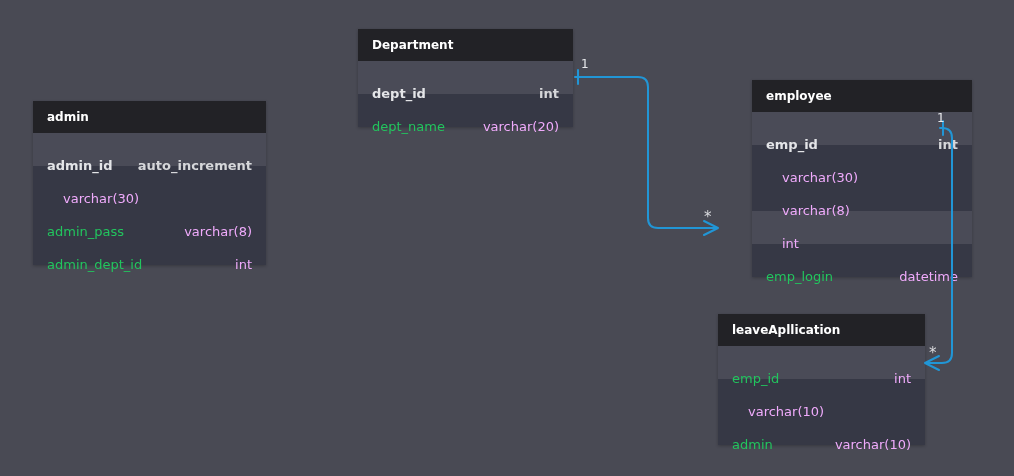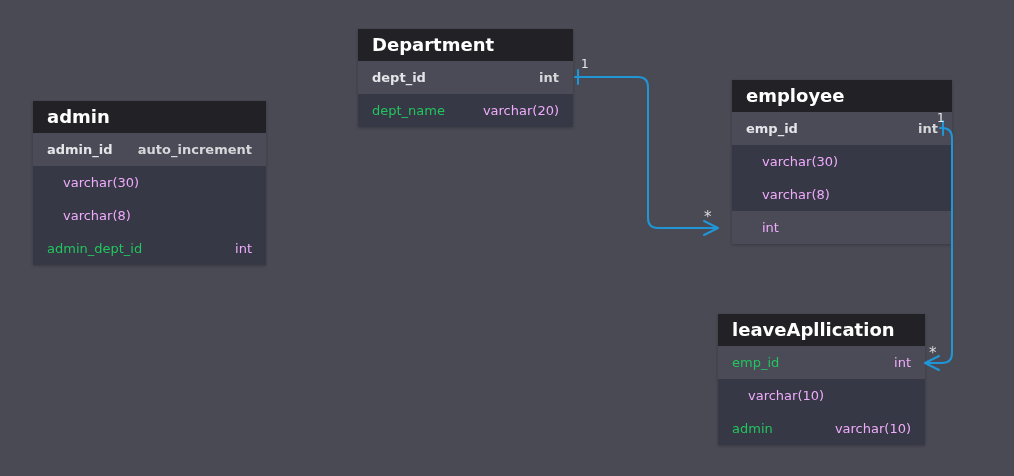--- a/index.html
+++ b/index.html
@@ -25,34 +25,34 @@
   .entity {
     position: absolute;
     box-sizing: border-box;
     background: #363845;
     box-shadow: 0 1px 3px rgba(0,0,0,0.25);
   }
   .entity-header {
     background: #222226;
     color: #ffffff;
     font-weight: bold;
-    font-size: 18px;
+    font-size: 12px;
     line-height: 32px;
     height: 32px;
     padding: 0 14px;
     white-space: nowrap;
     overflow: hidden;
   }
   .attr-row {
     height: 33px;
     line-height: 33px;
     display: flex;
     align-items: flex-start;
     justify-content: space-between;
-    padding: 0 14px;
+    padding: 16px 14px;
     font-size: 13px;
     color: #c9cace;
     white-space: nowrap;
     box-sizing: border-box;
   }
   .attr-row.alt {
     background: #4a4b57;
   }
   .attr-row.key .attr-name,
   .attr-row.key .attr-type {
@@ -112,52 +112,57 @@
       <div class="entity" style="left: 33px; top: 101px; width: 233px;">
         <div class="entity-header">admin</div>
         <div class="attr-row alt key">
           <span class="attr-name">admin_id</span>
           <span class="attr-type">auto_increment</span>
         </div>
         <div class="attr-row">
           <span class="attr-type">varchar(30)</span>
         </div>
         <div class="attr-row">
+          <span class="attr-name">admin_pass</span>
           <span class="attr-type">varchar(8)</span>
         </div>
         <div class="attr-row">
           <span class="attr-name">admin_dept_id</span>
           <span class="attr-type">int</span>
         </div>
       </div>
       <div class="entity" style="left: 358px; top: 29px; width: 215px;">
         <div class="entity-header">Department</div>
         <div class="attr-row alt key">
           <span class="attr-name">dept_id</span>
           <span class="attr-type">int</span>
         </div>
         <div class="attr-row">
           <span class="attr-name">dept_name</span>
           <span class="attr-type">varchar(20)</span>
         </div>
       </div>
-      <div class="entity" style="left: 732px; top: 80px; width: 220px;">
+      <div class="entity" style="left: 752px; top: 80px; width: 220px;">
         <div class="entity-header">employee</div>
         <div class="attr-row alt key">
           <span class="attr-name">emp_id</span>
           <span class="attr-type">int</span>
         </div>
         <div class="attr-row">
           <span class="attr-type">varchar(30)</span>
         </div>
         <div class="attr-row">
           <span class="attr-type">varchar(8)</span>
         </div>
         <div class="attr-row alt">
           <span class="attr-type">int</span>
+        </div>
+        <div class="attr-row">
+          <span class="attr-name">emp_login</span>
+          <span class="attr-type">datetime</span>
         </div>
       </div>
       <div class="entity" style="left: 718px; top: 314px; width: 207px;">
         <div class="entity-header">leaveApllication</div>
         <div class="attr-row alt">
           <span class="attr-name">emp_id</span>
           <span class="attr-type">int</span>
         </div>
         <div class="attr-row">
           <span class="attr-type">varchar(10)</span>

